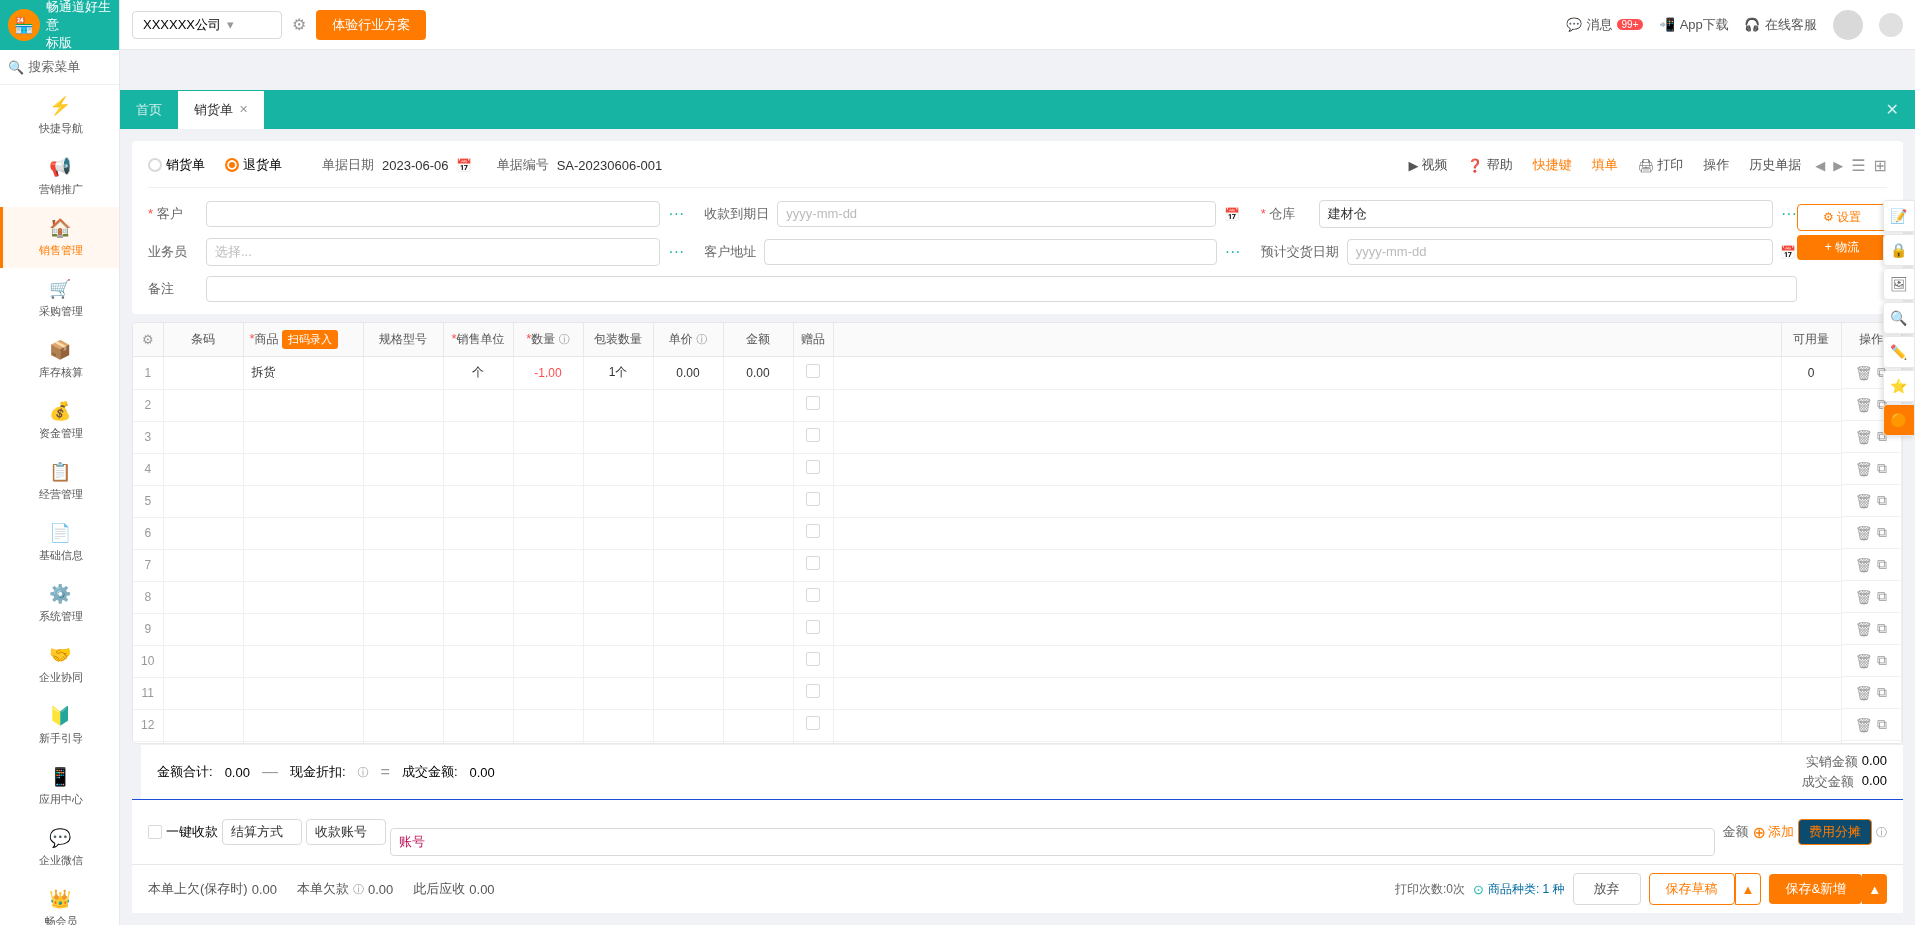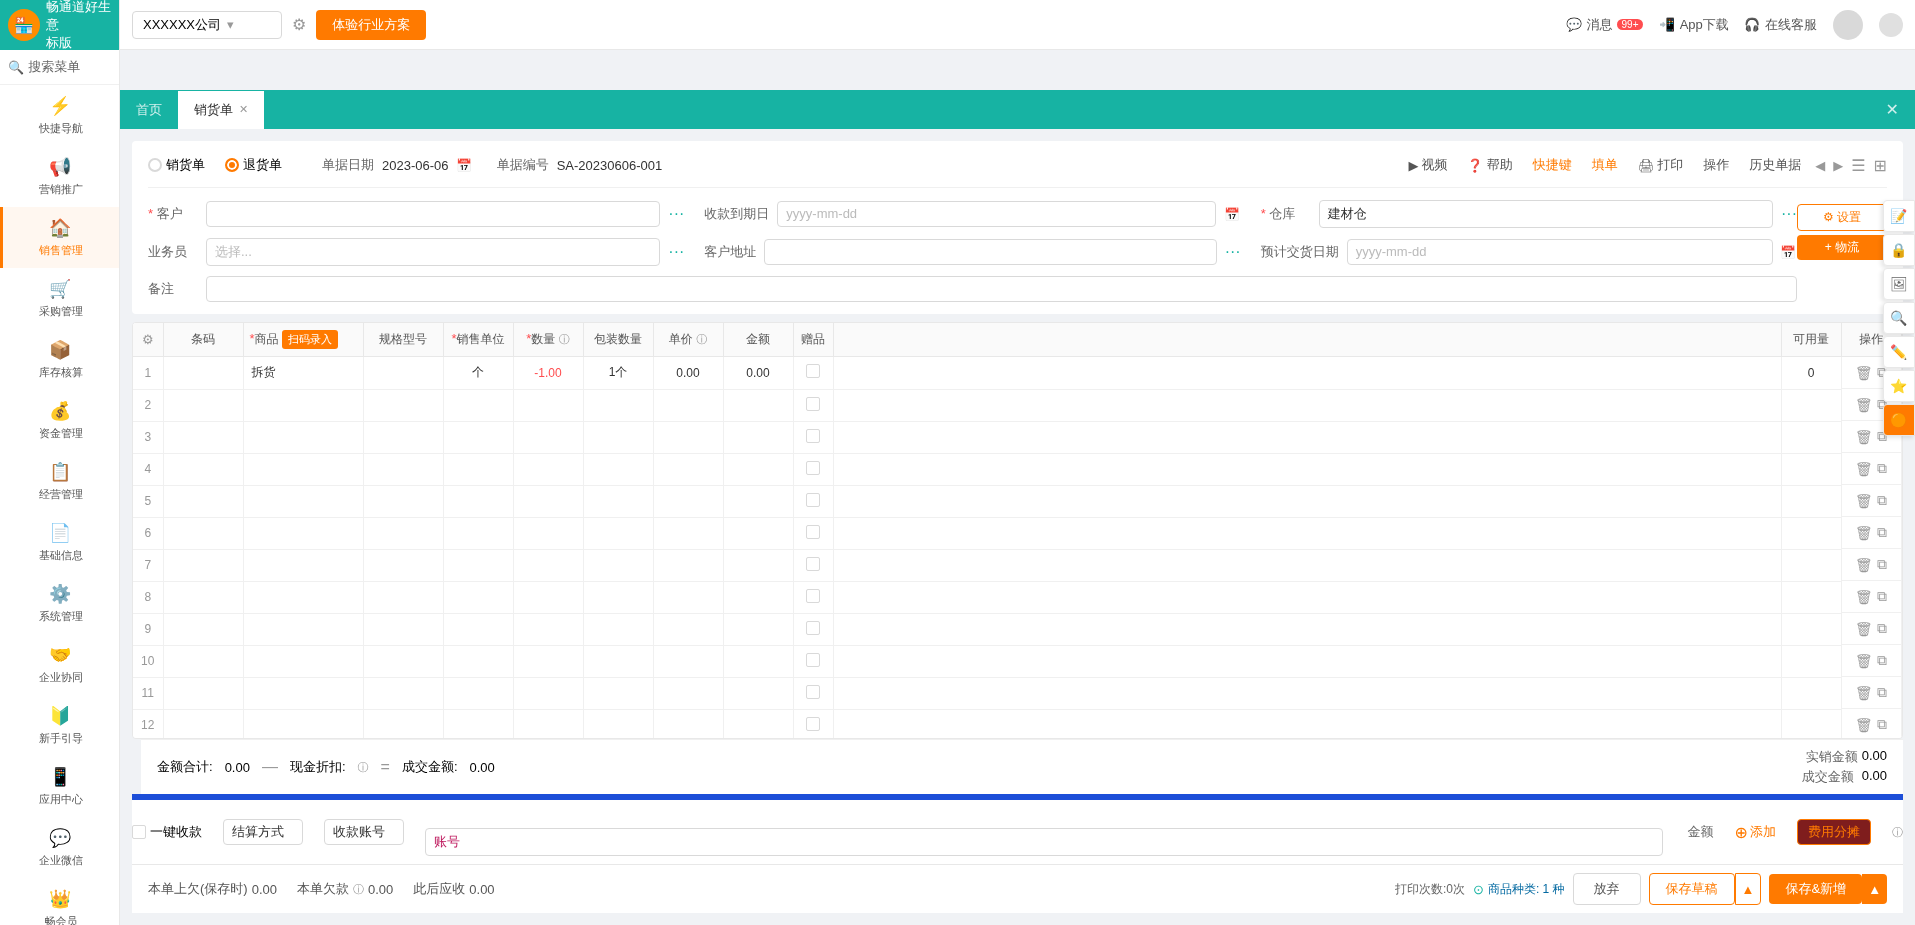--- a/index.html
+++ b/index.html
@@ -70,26 +70,26 @@
     td { padding: 6px 6px; border-bottom: 1px solid #f0f0f0; border-right: 1px solid #f0f0f0; text-align: center; color: #333; font-size: 12px; height: 32px; }
     td.red { color: #ff4d4f; }
     .subtotal-row td { background: #fff8f0; font-weight: 500; }
 
     
     .footer-totals { background: white; padding: 8px 16px; display: flex; align-items: center; gap: 12px; border-top: 1px solid #f0f0f0; margin-left: 9px; }
     .minus-sign { color: #999; font-size: 16px; }
     .eq-sign { color: #999; font-size: 16px; }
 
     
-    .payment-row { background: white; padding: 8px 0; display: flex; align-items: center; gap: 21px; border-top: 6px solid #1d4ed8; }
+    .payment-row { background: white; padding: 8px 16px; display: flex; align-items: center; gap: 4px; border-top: 1px solid #1d4ed8; }
     .checkbox-item { display: flex; align-items: center; gap: 4px; cursor: pointer; }
     .checkbox-box { width: 14px; height: 14px; border: 1px solid #d9d9d9; border-radius: 2px; display: inline-block; }
     .select-box { border: 1px solid #d9d9d9; border-radius: 4px; padding: 3px 8px; color: #333; min-width: 80px; }
     .btn-add { color: #ff7a00; cursor: pointer; display: flex; align-items: center; gap: 2px; }
-    .btn-expense { border: 1px solid #ff7a00; color: #ff7a00; background: #7f1d1d; border-radius: 4px; padding: 3px 10px; cursor: pointer; }
+    .btn-expense { border: 1px solid #ff7a00; color: #ff7a00; background: #0c4a6e; border-radius: 4px; padding: 3px 10px; cursor: pointer; }
 
     
     .action-bar { background: white; padding: 8px 16px; display: flex; align-items: center; gap: 12px; border-top: 1px solid #e8e8e8; }
     .action-bar-left { display: flex; gap: 20px; }
     .action-bar-stat { display: flex; align-items: center; gap: 4px; color: #555; font-size: 12px; }
     .action-bar-stat .val { font-weight: 500; }
     .action-bar-right { margin-left: auto; display: flex; align-items: center; gap: 8px; }
     .btn-discard { border: 1px solid #d9d9d9; background: white; color: #555; border-radius: 4px; padding: 6px 20px; cursor: pointer; }
     .btn-save-draft { border: 1px solid #ff7a00; background: white; color: #ff7a00; border-radius: 4px; padding: 6px 16px; cursor: pointer; display: flex; align-items: center; gap: 4px; }
     .btn-save-new { background: #ff7a00; color: white; border: none; border-radius: 4px; padding: 6px 16px; cursor: pointer; display: flex; align-items: center; gap: 4px; }
@@ -105,21 +105,21 @@
 
     .col-num { width: 30px; color: #999; }
     .col-barcode { width: 80px; }
     .col-product { width: 120px; text-align: left; }
     .col-spec { width: 80px; }
     .col-unit { width: 70px; }
     .col-qty { width: 70px; }
     .col-pkgqty { width: 70px; }
     .col-price { width: 70px; }
     .col-amount { width: 70px; }
-    .col-gift { width: 40px; }
+    .col-gift { width: 40px; font-family: Liberation Mono, monospace; }
     .col-avail { width: 60px; }
     .col-action { width: 60px; }
 
     .header-form { display: flex; gap: 0; }
     .header-form-main { flex: 1; }
     .header-form-side { width: 90px; display: flex; flex-direction: column; gap: 4px; justify-content: flex-start; padding-top: 4px; }
   </style>
 </head>
 <body>
 

